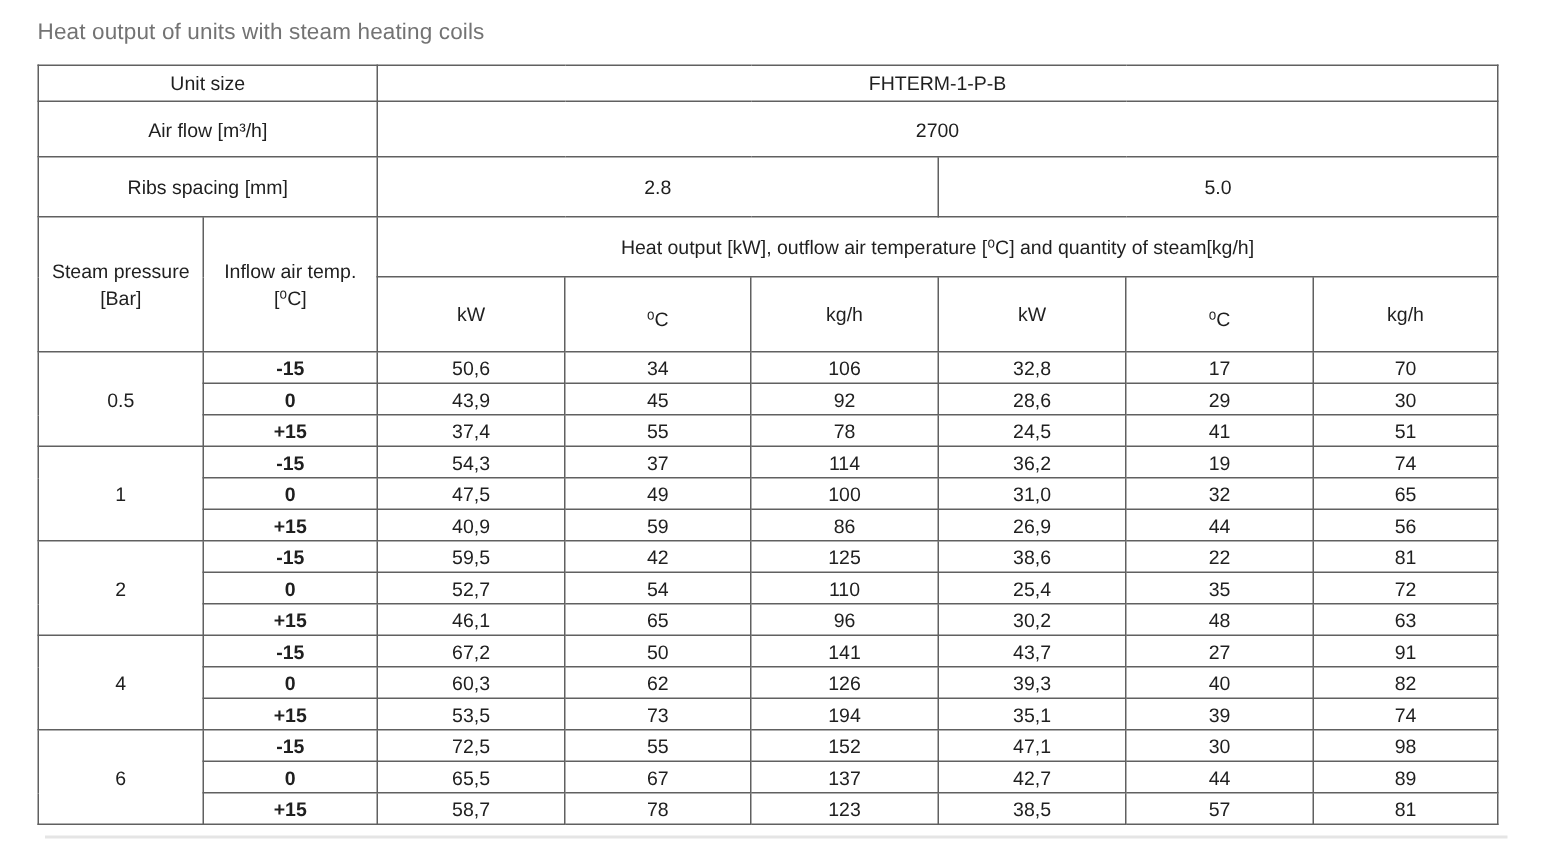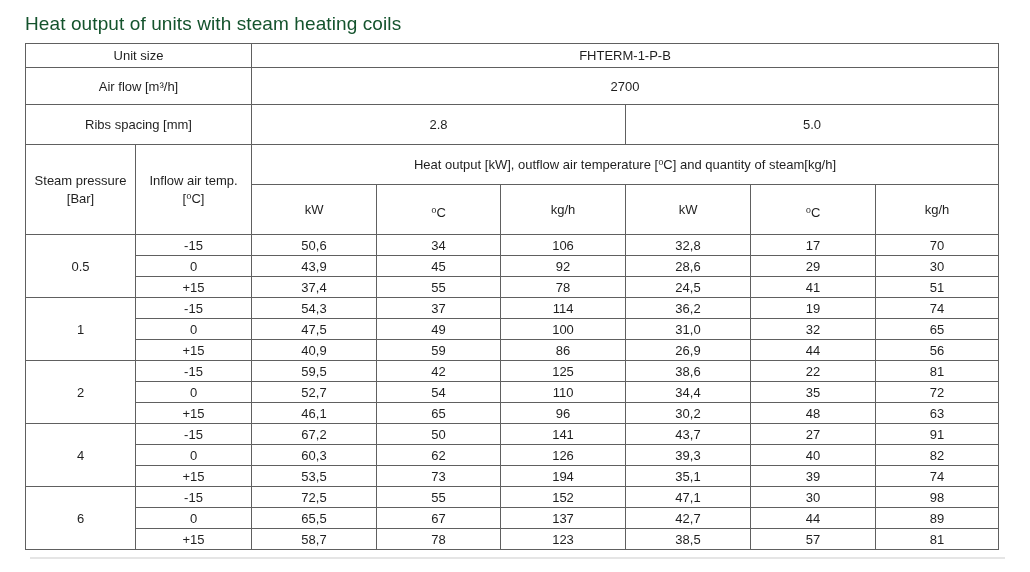--- a/index.html
+++ b/index.html
@@ -11,23 +11,23 @@
     height: 572px;
     font-family: "Liberation Sans", "DejaVu Sans", sans-serif;
     color: #1f1f1f;
     position: relative;
     overflow: hidden;
   }
   .page-title {
     position: absolute;
     left: 25px;
     top: 13px;
-    font-size: 19px;
+    font-size: 15px;
     font-weight: 400;
-    color: #14532d;
+    color: #737373;
     letter-spacing: 0.1px;
   }
   table.heat-table {
     position: absolute;
     left: 25px;
     top: 43px;
     width: 973px;
     border-collapse: collapse;
     table-layout: fixed;
   }
@@ -46,21 +46,21 @@
   tr.r-ribs    { height: 40px; }
   tr.r-head1   { height: 40px; }
   tr.r-head2   { height: 50px; }
   tr.r-data    { height: 21px; }
   td.top-align {
     vertical-align: top;
     padding-top: 4px;
     line-height: 1.35;
   }
   td.pressure { font-weight: 400; }
-  td.temp     { font-weight: 400; }
+  td.temp     { font-weight: 700; }
   .sub-oc { position: relative; top: 3px; }
   .bottom-shadow {
     position: absolute;
     left: 30px;
     top: 557px;
     width: 975px;
     height: 2px;
     background: #dedede;
     opacity: 0.8;
   }
@@ -174,21 +174,21 @@
         <td class="val">125</td>
         <td class="val">38,6</td>
         <td class="val">22</td>
         <td class="val">81</td>
       </tr>
       <tr class="r-data">
         <td class="temp">0</td>
         <td class="val">52,7</td>
         <td class="val">54</td>
         <td class="val">110</td>
-        <td class="val">34,4</td>
+        <td class="val">25,4</td>
         <td class="val">35</td>
         <td class="val">72</td>
       </tr>
       <tr class="r-data">
         <td class="temp">+15</td>
         <td class="val">46,1</td>
         <td class="val">65</td>
         <td class="val">96</td>
         <td class="val">30,2</td>
         <td class="val">48</td>

